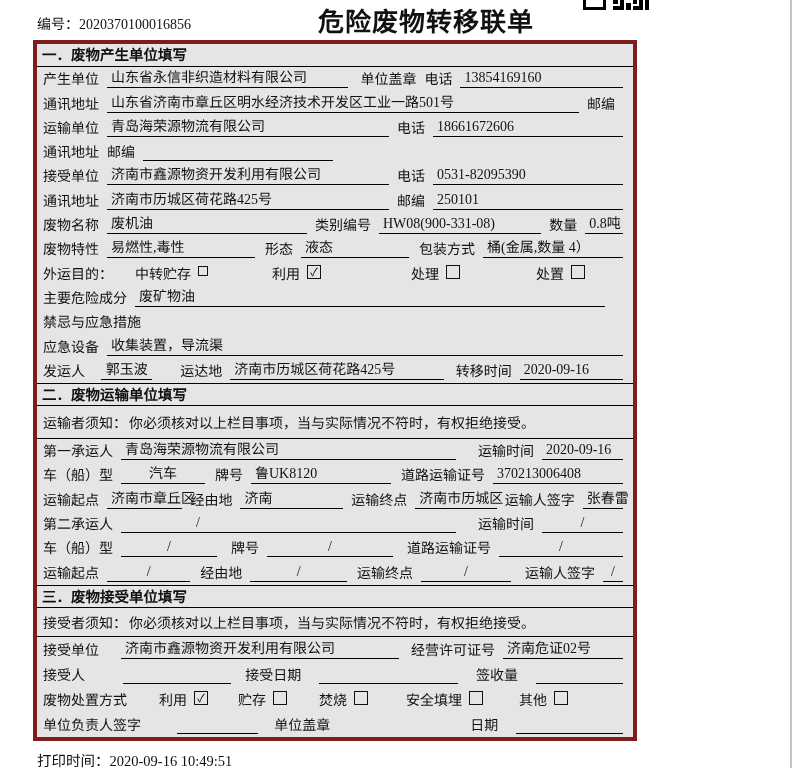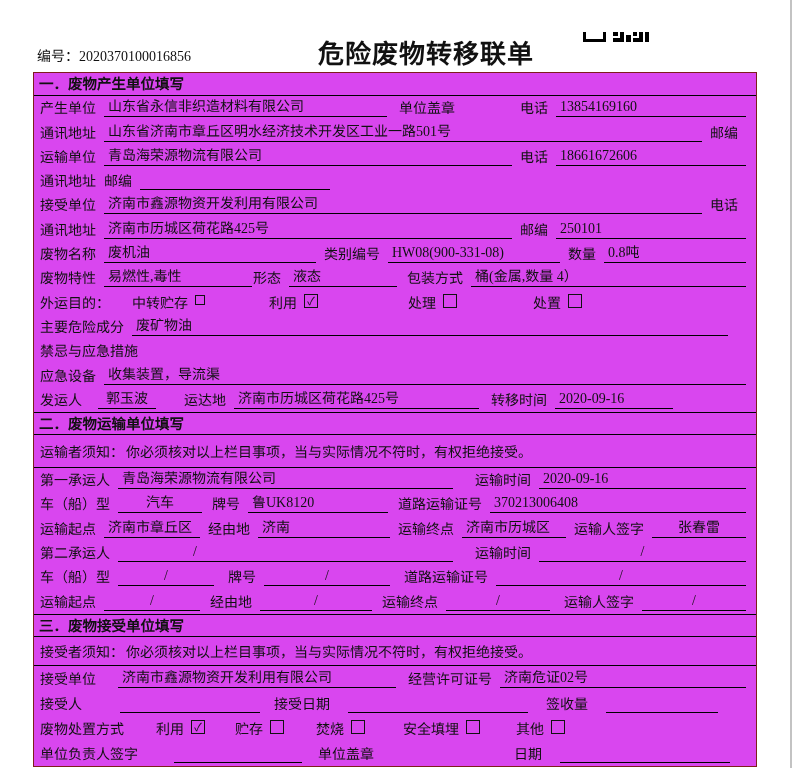--- a/index.html
+++ b/index.html
@@ -2,26 +2,26 @@
 <html lang="zh-CN"><head>
 <meta charset="utf-8">
 <style>
   * { box-sizing: border-box; }
   html,body { margin:0; padding:0; }
   body {
     width:796px; height:768px; background:#ffffff; overflow:hidden; position:relative;
     font-family:"Liberation Serif","DejaVu Serif",serif; color:#111;
   }
   .scan-edge { position:absolute; left:790px; top:0; width:2px; height:768px; background:#c3c3c3; }
-  .doc-header { position:relative; height:40px;margin-top:32px; }
+  .doc-header { position:relative; height:40px; }
   .serial { position:absolute; left:37px; top:13px; font-size:14px; white-space:nowrap; }
   .doc-title { position:absolute; left:318px; top:1px; font-size:26px; font-weight:bold;
     font-family:"Liberation Sans","DejaVu Sans",sans-serif; letter-spacing:1px; white-space:nowrap; }
   .qr-frag { position:absolute; left:583px; top:0; }
-  .form-table { margin-left:33px; width:724px; border:1px solid #7f1d1d; background:#d946ef; }
+  .form-table { margin-left:33px; width:604px; border:4px solid #7f1d1d; background:#e5e5e5; }
   .sec-h { height:23px; line-height:22px; padding-left:5px; font-size:14.5px; font-weight:bold;
     font-family:"Liberation Sans","DejaVu Sans",sans-serif; border-bottom:1px solid #000; }
   .bt { border-top:1.5px solid #000; }
   .notice { display:flex; align-items:center; height:33px; border-bottom:1px solid #000;
     padding:0 6px; font-size:14px; white-space:nowrap; }
   .notice .lbl { margin-right:2px; }
   .row { display:flex; align-items:flex-end; height:24.3px; padding:0 10px 3px 6px;
     font-size:14px; white-space:nowrap; }
   .s3 .row { height:25px; }
   .lbl { margin-right:8px; }
@@ -90,20 +90,21 @@
   <div class="row">
     <span class="lbl">通讯地址</span>
     <span class="lbl">邮编</span>
     <span class="val" style="width:190px"></span>
   </div>
 
   <div class="row">
     <span class="lbl">接受单位</span>
     <span class="val fx" style="margin-right:8px">济南市鑫源物资开发利用有限公司</span>
     <span class="lbl">电话</span>
+    <span class="val" style="width:190px">0531-82095390</span>
   </div>
 
   <div class="row">
     <span class="lbl">通讯地址</span>
     <span class="val fx" style="margin-right:8px">济南市历城区荷花路425号</span>
     <span class="lbl">邮编</span>
     <span class="val" style="width:190px">250101</span>
   </div>
 
   <div class="row">
@@ -111,21 +112,21 @@
     <span class="val" style="width:212px">废机油</span>
     <span class="lbl" style="margin-left:8px">类别编号</span>
     <span class="val" style="width:172px">HW08(900-331-08)</span>
     <span class="lbl" style="margin-left:8px">数量</span>
     <span class="val fx">0.8吨</span>
   </div>
 
   <div class="row">
     <span class="lbl">废物特性</span>
     <span class="val" style="width:148px">易燃性,毒性</span>
-    <span class="lbl" style="margin-left:1px">形态</span>
+    <span class="lbl" style="margin-left:10px">形态</span>
     <span class="val" style="width:108px">液态</span>
     <span class="lbl" style="margin-left:10px">包装方式</span>
     <span class="val fx">桶(金属,数量 4）</span>
   </div>
 
   <div class="row">
     <span class="lbl">外运目的：</span>
     <span class="cbg" style="margin-left:14px">
       <span>中转贮存</span>
       <span class="cb sm">

